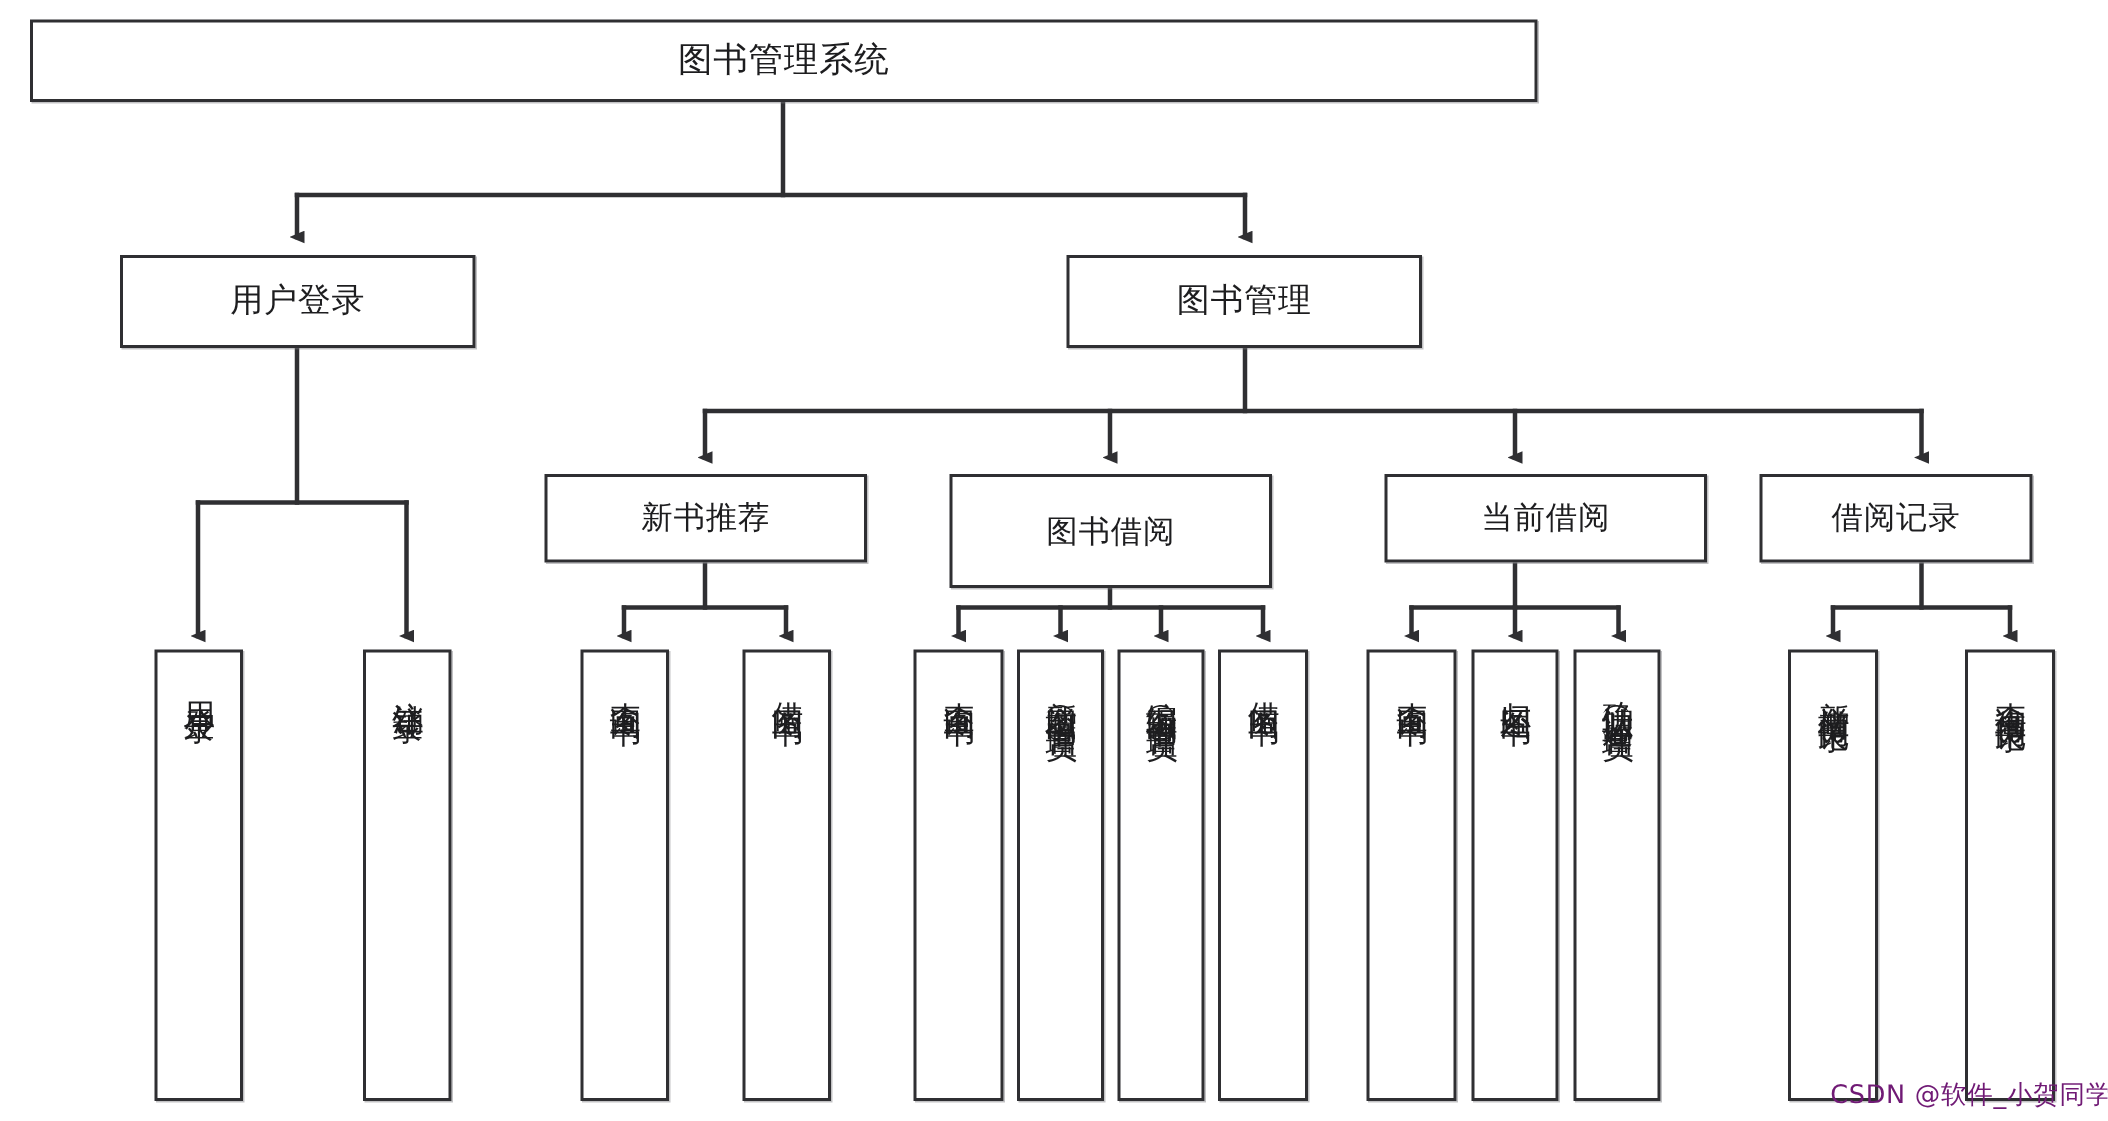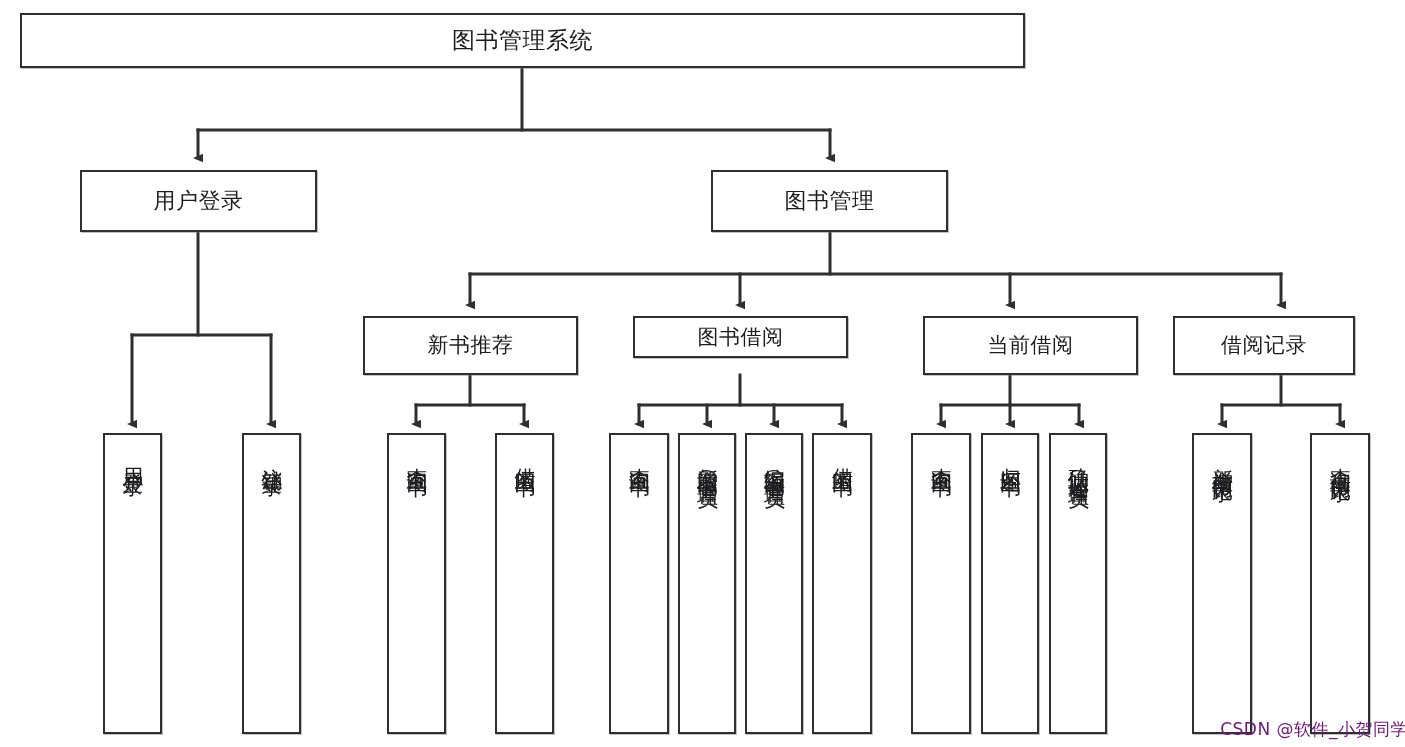--- a/index.html
+++ b/index.html
@@ -140,21 +140,21 @@
   <div class="node horizontal level2" style="left:80px; top:170px; width:237px; height:62px;">
     <span class="node-label">用户登录</span>
   </div>
   <div class="node horizontal level2" style="left:711px; top:170px; width:237px; height:62px;">
     <span class="node-label">图书管理</span>
   </div>
 
   <div class="node horizontal level3" style="left:363px; top:316px; width:215px; height:59px;">
     <span class="node-label">新书推荐</span>
   </div>
-  <div class="node horizontal level3" style="left:633px; top:316px; width:215px; height:42px;">
+  <div class="node horizontal level3" style="left:633px; top:316px; width:215px; height:76px;">
     <span class="node-label">图书借阅</span>
   </div>
   <div class="node horizontal level3" style="left:903px; top:316px; width:215px; height:59px;margin-left:20px;">
     <span class="node-label">当前借阅</span>
   </div>
   <div class="node horizontal level3" style="left:1173px; top:316px; width:182px; height:59px;">
     <span class="node-label">借阅记录</span>
   </div>
 
   <div class="node vertical" style="left:103px; top:433px; width:59px; height:301px;">

